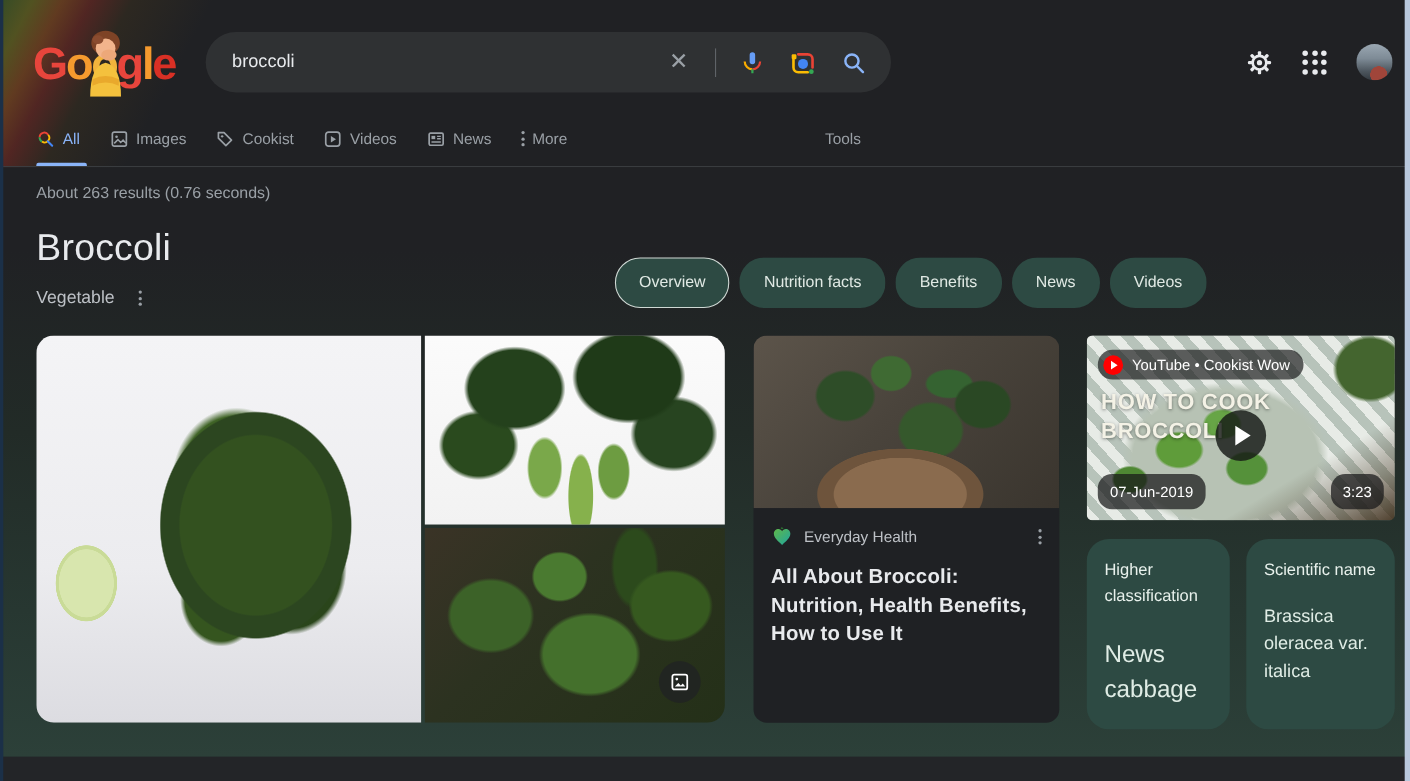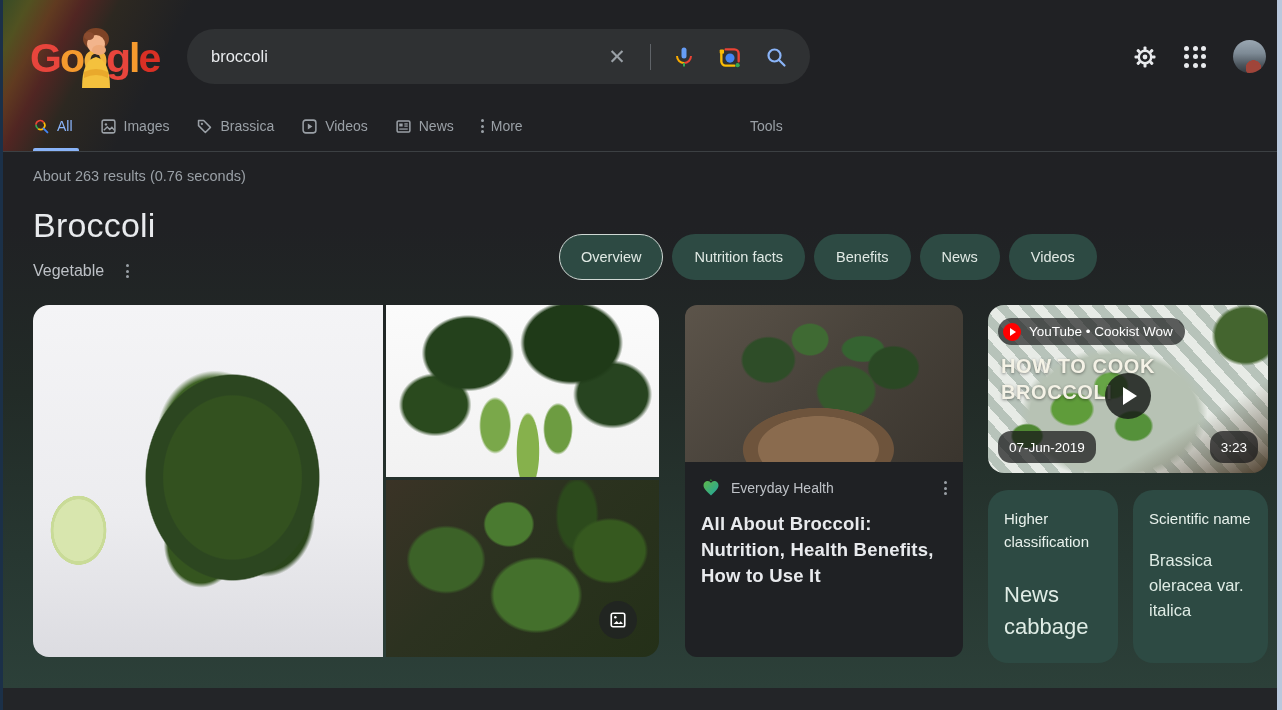--- a/index.html
+++ b/index.html
@@ -143,21 +143,21 @@
   .article-src{ display:flex; align-items:center; gap:10px; }
   .article-src .src-name{ flex:1; font-size:14px; color:#bdc1c6; }
   .article-src .menu-dots{ color:#9aa0a6; cursor:pointer; }
   .article-title{ margin-top:13px; font-size:18.5px; line-height:26px; font-weight:600; color:#e8eaed; letter-spacing:.2px;}
   .article-snippet{
     margin-top:9px; font-size:14.5px; color:#9aa0a6;
     white-space:nowrap; overflow:hidden; text-overflow:ellipsis;
   }
   
   .video-card{
-    position:absolute; left:988px; top:153px; width:280px; height:168px; border-radius:16px;
+    position:absolute; left:988px; top:153px; width:280px; height:168px; border-radius:5px;
     overflow:hidden; cursor:pointer;
     background:
       linear-gradient(to top left, rgba(62,45,26,.9) 0%, rgba(62,45,26,.4) 14%, transparent 28%),
       radial-gradient(ellipse 50px 45px at 92% 18%, #44652f 0 60%, transparent 68%),
       radial-gradient(ellipse 34px 26px at 30% 62%, #5f9c3a 0 58%, transparent 66%),
       radial-gradient(ellipse 30px 24px at 52% 72%, #55913a 0 58%, transparent 66%),
       radial-gradient(ellipse 28px 22px at 44% 48%, #67a546 0 55%, transparent 64%),
       radial-gradient(ellipse 26px 20px at 14% 78%, #4f8833 0 55%, transparent 64%),
       radial-gradient(ellipse 120px 85px at 45% 65%, #b7c2b4 0 70%, transparent 78%),
       repeating-linear-gradient(48deg, #e7ebe6 0 9px, #b7c3ba 9px 18px),
@@ -294,21 +294,21 @@
       <circle cx="7" cy="7.5" r="1.4" fill="#9aa0a6"></circle>
       <path d="M4.5 14.5 l4-4 3 3 2.5-2.5 3 3.5" stroke="#9aa0a6" stroke-width="1.6" fill="none"></path>
     </svg>
     <span>Images</span>
   </div>
   <div class="tab">
     <svg width="17" height="17" viewBox="0 0 20 20">
       <path d="M3 3h6l8 8-6 6-8-8z" stroke="#9aa0a6" stroke-width="1.8" fill="none" stroke-linejoin="round"></path>
       <circle cx="7" cy="7" r="1.3" fill="#9aa0a6"></circle>
     </svg>
-    <span>Brassica</span>
+    <span>Cookist</span>
   </div>
   <div class="tab">
     <svg width="17" height="17" viewBox="0 0 20 20">
       <rect x="2.5" y="2.5" width="15" height="15" rx="3" stroke="#9aa0a6" stroke-width="1.8" fill="none"></rect>
       <path d="M8 6.5 L13.5 10 L8 13.5 Z" fill="#9aa0a6"></path>
     </svg>
     <span>Videos</span>
   </div>
   <div class="tab">
     <svg width="17" height="17" viewBox="0 0 20 20">

